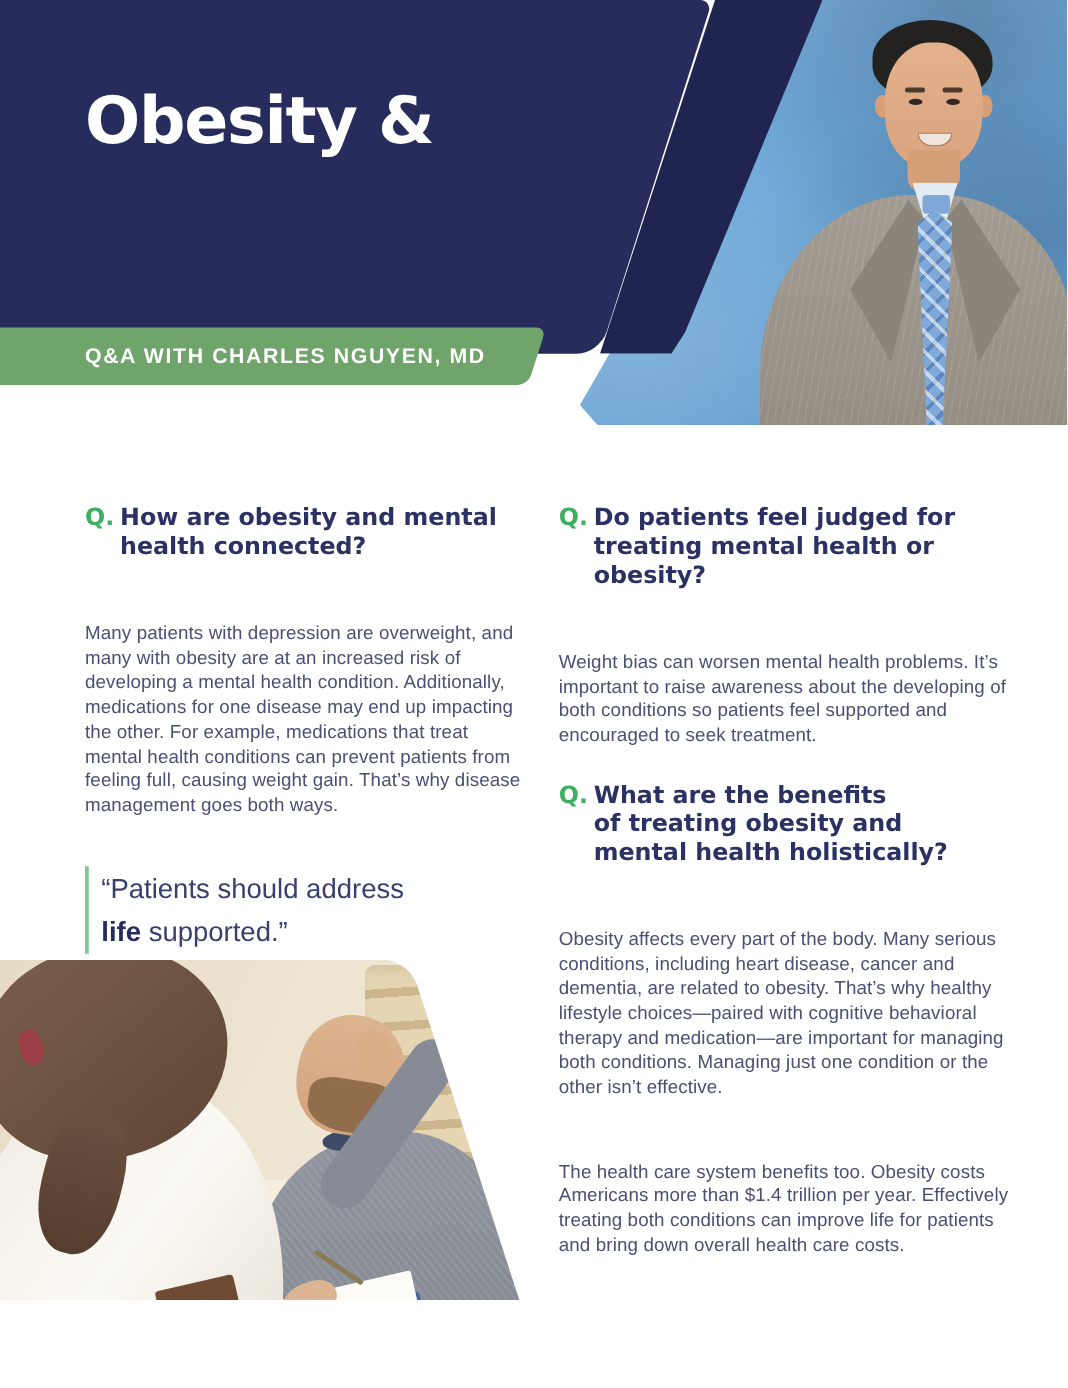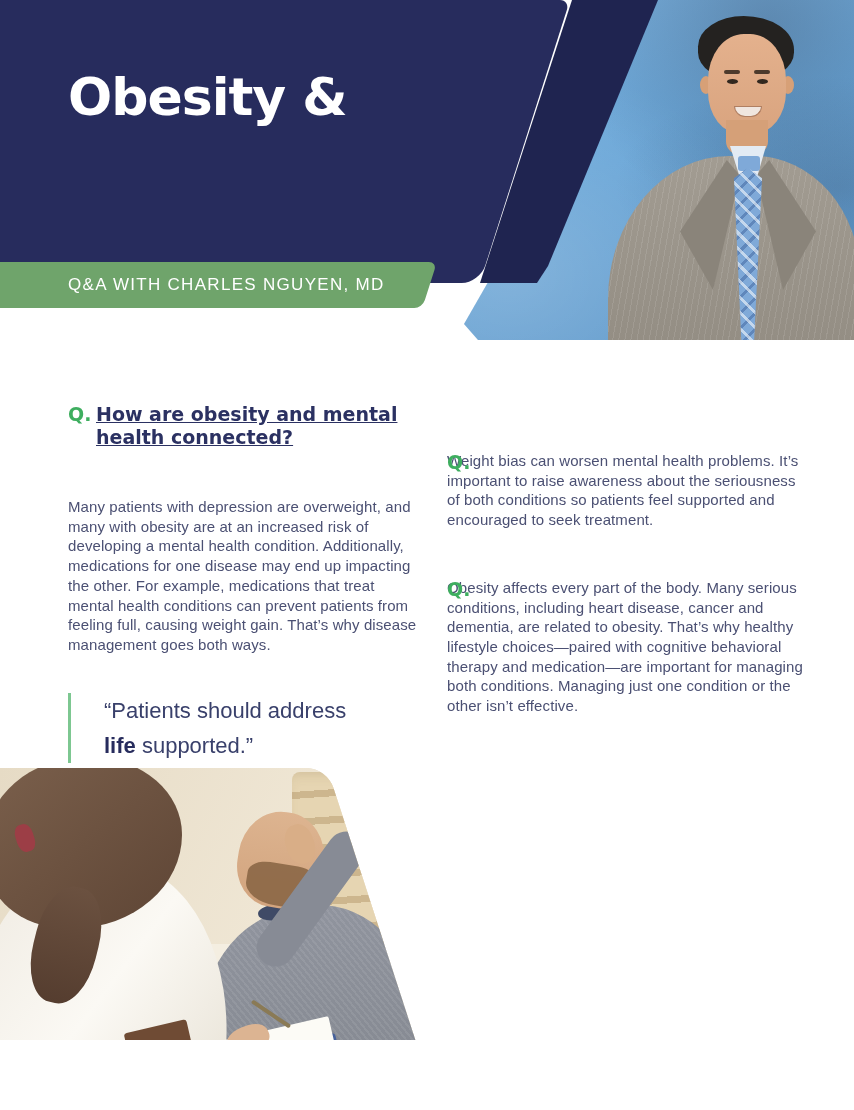--- a/index.html
+++ b/index.html
@@ -46,34 +46,34 @@
 
   .navy-slash{position:absolute;left:462px;top:0;width:196px;height:283px;background:#1f2450;z-index:2;
     clip-path:polygon(110px 0,196px 0,86px 266px,75px 283px,18px 283px);}
   .navy-main{position:absolute;left:-150px;top:0;width:720px;height:283px;background:#272c5d;z-index:3;
     transform:skewX(-17.7deg);transform-origin:top left;border-radius:0 10px 18px 0;}
   .green-banner{position:absolute;left:-60px;top:262px;width:497px;height:46px;background:#6fa46b;z-index:4;
     transform:skewX(-17.7deg);transform-origin:top left;border-radius:0 8px 8px 0;}
   .hero-title{position:absolute;left:68px;top:66px;z-index:5;color:#ffffff;
     font-family:"DejaVu Sans",sans-serif;font-weight:700;font-size:52px;line-height:63px;letter-spacing:-1px;}
   .banner-label{position:absolute;left:68px;top:275px;z-index:5;color:#ffffff;
-    font-weight:400;font-size:17px;letter-spacing:1.3px;}
+    font-weight:700;font-size:17px;letter-spacing:1.3px;}
 
   
   .col{position:absolute;top:403px;z-index:10;}
   .col-left{left:68px;width:356px;}
   .col-right{left:447px;width:362px;}
   .qa-item{position:relative;padding-left:28px;margin:0 0 26px 0;}
   .q-marker{position:absolute;left:0;top:0;color:#3eae5f;
     font-family:"DejaVu Sans",sans-serif;font-weight:700;font-size:19px;line-height:23px;}
   .q-text{font-family:"DejaVu Sans",sans-serif;font-weight:700;font-size:19px;line-height:23px;
-    color:#2b3162;white-space:pre-line;margin:0 0 13px 0;text-decoration:underline;}
+    color:#2b3162;white-space:pre-line;margin:0 0 13px 0;}
   .qa-item p{margin:0 0 14px 0;font-size:15px;line-height:19.7px;color:#4b5073;letter-spacing:.1px;}
   .qa-item p{margin-left:-28px;margin-top:48px;}
-  .pull-quote{margin-top:38px;border-left:3px solid #7dc791;padding-left:33px;
+  .pull-quote{margin-top:38px;border-left:3px solid #7dc791;padding-left:10px;
     font-size:22px;line-height:35px;color:#39406b;}
   .pull-quote b{color:#272c5d;font-weight:700;}
 
   
   .therapy-outer{position:absolute;left:-160px;top:768px;width:487px;height:342px;z-index:20;
     transform:skewX(18deg);transform-origin:top left;border-radius:0 20px 0 0;overflow:hidden;
     background:#e9dfcc;}
   .therapy-inner{position:absolute;left:160px;top:0;width:440px;height:342px;
     transform:skewX(-18deg);transform-origin:top left;
     background:linear-gradient(115deg,#e6dbc5 0%,#efe6d4 55%,#f3ecdc 100%);}
@@ -161,25 +161,32 @@
     </div>
     <div class="pull-quote">
       <span>“Patients should address</span><br>
       <b>life</b><span> supported.”</span>
     </div>
   </div>
 
   <div class="col col-right">
     <div class="qa-item">
       <span class="q-marker">Q.</span>
-      <p>Weight bias can worsen mental health problems. It’s important to raise awareness about the seriousness of both conditions so patients feel supported and encouraged to seek treatment.</p>
+      <div class="q-text">Do patients feel judged for
+treating mental health or
+obesity?</div>
+      <p>Weight bias can worsen mental health problems. It’s important to raise awareness about the developing of both conditions so patients feel supported and encouraged to seek treatment.</p>
     </div>
     <div class="qa-item">
       <span class="q-marker">Q.</span>
+      <div class="q-text">What are the benefits
+of treating obesity and
+mental health holistically?</div>
       <p>Obesity affects every part of the body. Many serious conditions, including heart disease, cancer and dementia, are related to obesity. That’s why healthy lifestyle choices—paired with cognitive behavioral therapy and medication—are important for managing both conditions. Managing just one condition or the other isn’t effective.</p>
+      <p>The health care system benefits too. Obesity costs Americans more than $1.4 trillion per year. Effectively treating both conditions can improve life for patients and bring down overall health care costs.</p>
     </div>
   </div>
 
   <div class="therapy-outer" title="Counselor taking notes with a patient holding his head">
     <div class="therapy-inner">
       <div class="blanket-stack"></div>
       <div class="couch"></div>
       <div class="pt-body"></div>
       <div class="pt-collar"></div>
       <div class="pt-jeans"></div>

